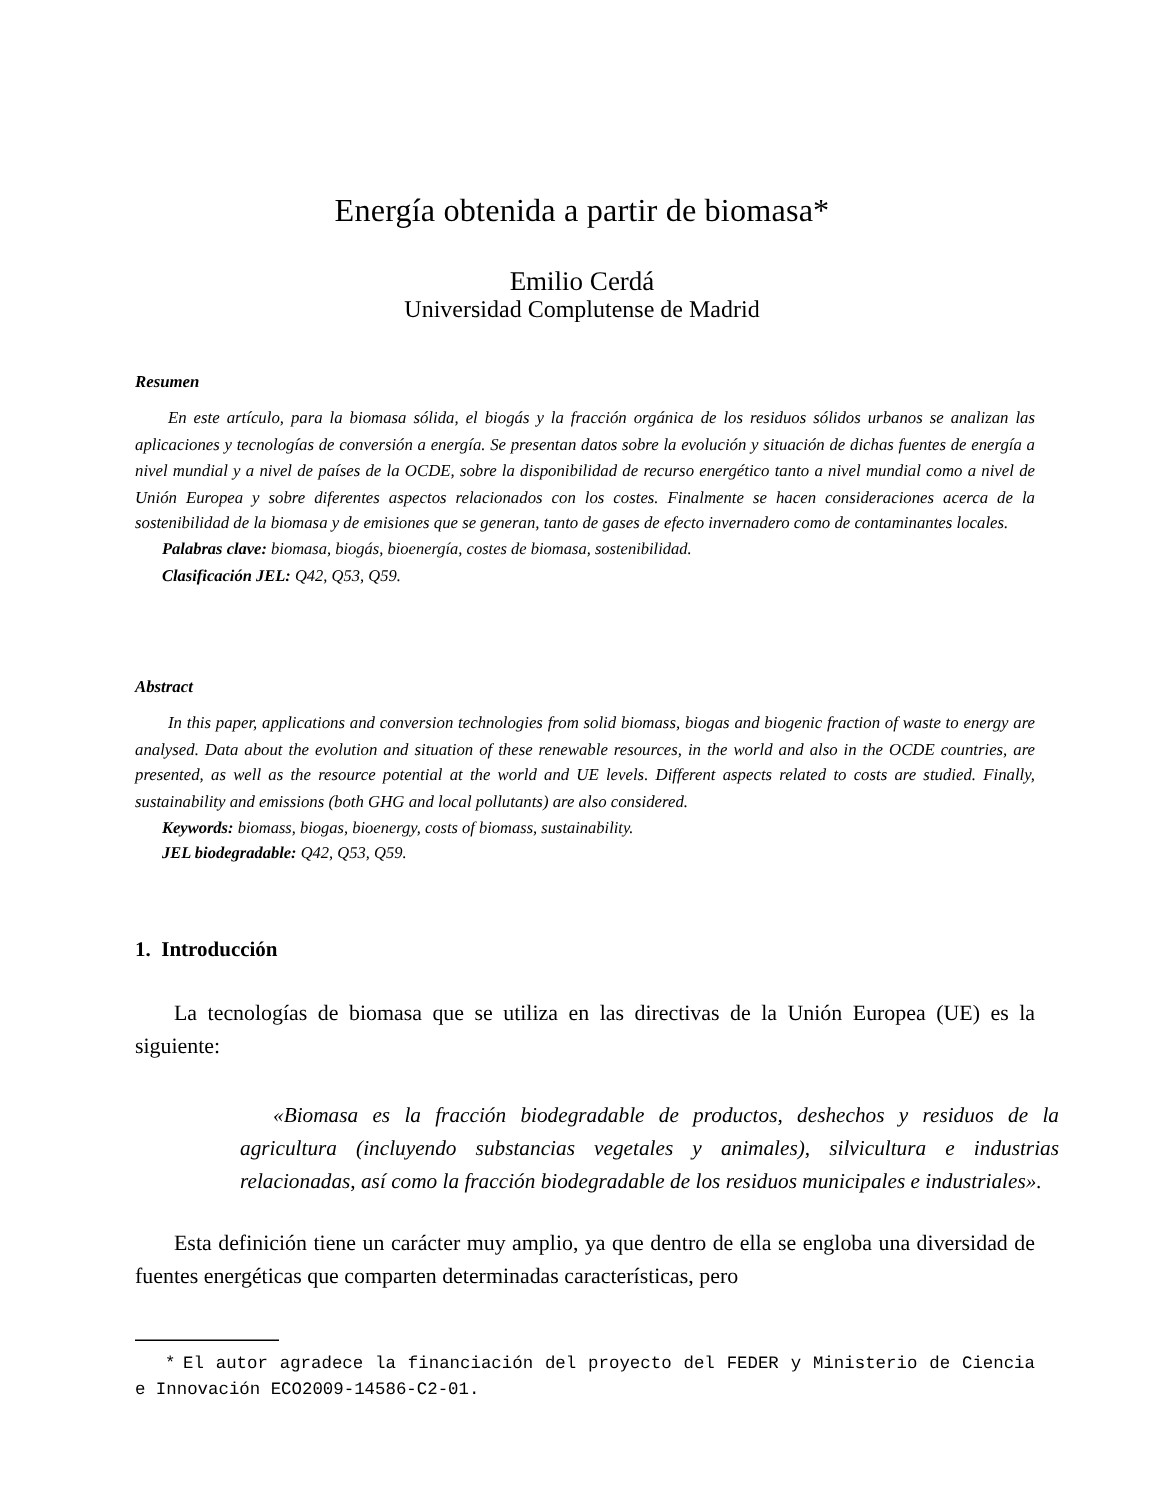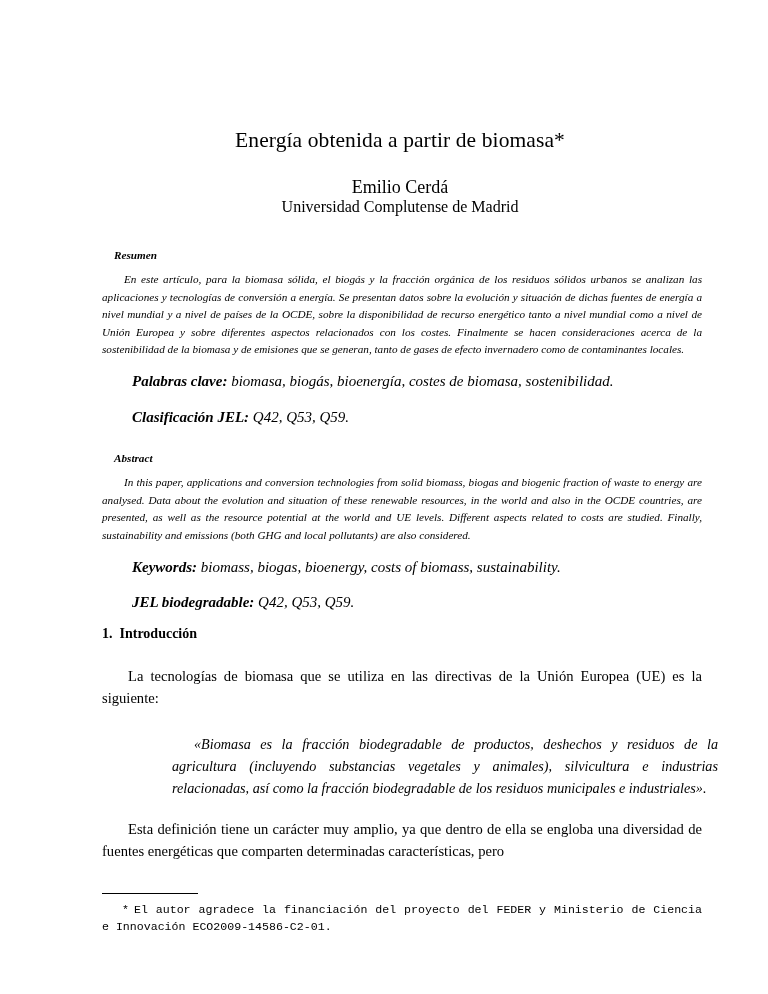--- a/index.html
+++ b/index.html
@@ -13,21 +13,21 @@
     height: 994px;
     position: relative;
     font-family: "Liberation Serif", "DejaVu Serif", serif;
     color: #000000;
     overflow: hidden;
     -webkit-font-smoothing: antialiased;
   }
 
   .page {
     position: absolute;
-    left: 16px; top: 0;
+    left: 4px; top: 0;
     width: 728px;
     height: 994px;
   }
 
   
   .title {
     position: absolute;
     left: 0;
     top: 114px;
     width: 768px;
@@ -64,39 +64,39 @@
     left: 86px;
     width: 600px;
   }
   #resumen-block { top: 249px; }
   #abstract-block { top: 452px; }
 
   .abs-heading {
     font-size: 11.2px;
     font-weight: bold;
     font-style: italic;
-    margin: 0 0 9px 12px;
+    margin: 0 0 9px 0;
     line-height: 1.2;
   }
 
   .abs-body {
     font-size: 11.2px;
     font-style: italic;
     line-height: 1.555;
     text-align: justify;
     text-justify: inter-word;
     text-indent: 22px;
     margin: 0;
   }
 
   .abs-meta {
-    font-size: 15px;
+    font-size: 11px;
     font-style: italic;
     line-height: 1.555;
-    margin: 12px;
+    margin: 0;
     text-indent: 18px;
   }
   .abs-meta .lbl {
     font-weight: bold;
     font-style: italic;
   }
 
   
   .section-heading {
     position: absolute;

